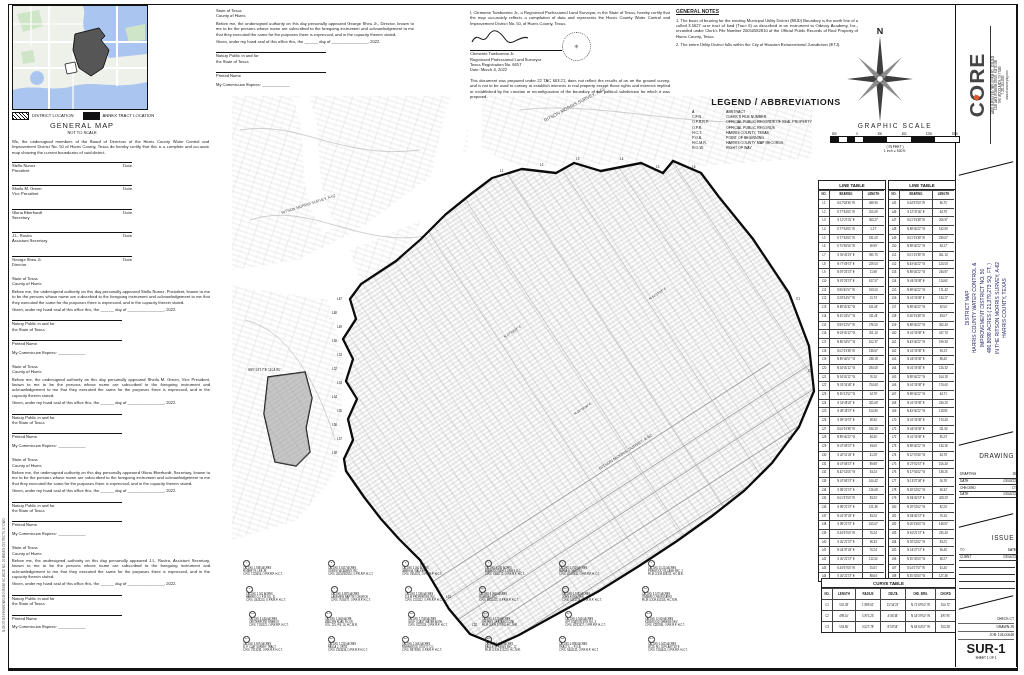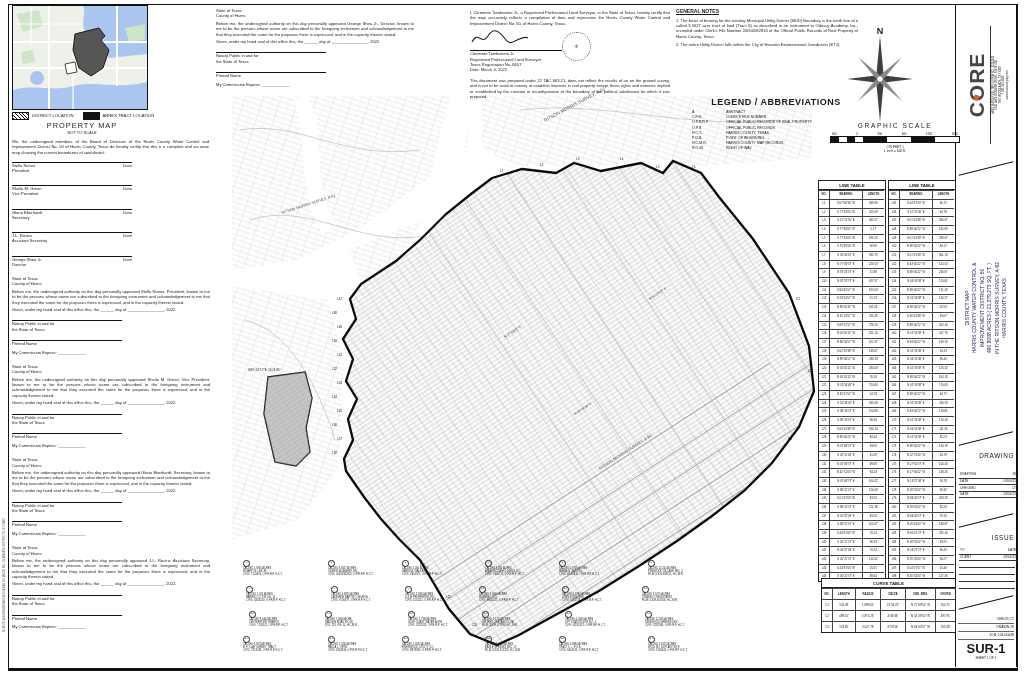--- a/index.html
+++ b/index.html
@@ -194,21 +194,21 @@
     <path d="M52 58 L62 56 L64 66 L54 68 Z" fill="#ffffff" stroke="#1a1a1a" stroke-width="0.8"></path>
   </svg>
 </div>
 
 <div class="abs legend-row" style="z-index:4;">
   <span class="sw-hatch"></span>
   <span>DISTRICT LOCATION</span>
   <span class="sw-solid"></span>
   <span>ANNEX TRACT LOCATION</span>
 </div>
-<div class="abs ctr" style="left:12px;top:121px;width:140px;font-size:7.4px;letter-spacing:1px;z-index:4;">PROPERTY MAP</div>
+<div class="abs ctr" style="left:12px;top:121px;width:140px;font-size:7.4px;letter-spacing:1px;z-index:4;">GENERAL MAP</div>
 <div class="abs ctr" style="left:12px;top:130px;width:140px;font-size:4px;z-index:4;">NOT TO SCALE</div>
 
 <div class="abs t4 just" style="left:12px;top:139px;width:197px;z-index:4;">We, the undersigned members of the Board of Directors of the Harris County Water Control and Improvement District No. 50 of Harris County, Texas do hereby certify that this is a complete and accurate map showing the current boundaries of said district.</div>
 
 <div id="sigblocks" class="abs" style="left:12px;top:162px;z-index:4;">
       <div class="sigblk" style="margin-bottom: 12px;">
         <div class="sigline"></div>
         <div class="sigrow">
           <span>Stella Nunez</span>
           <span>Date</span>

